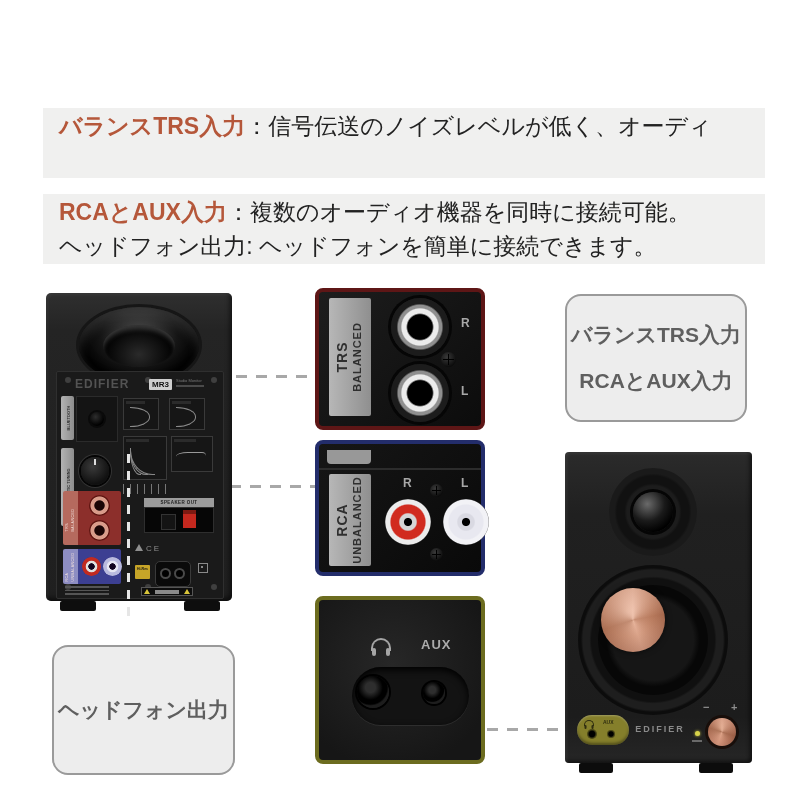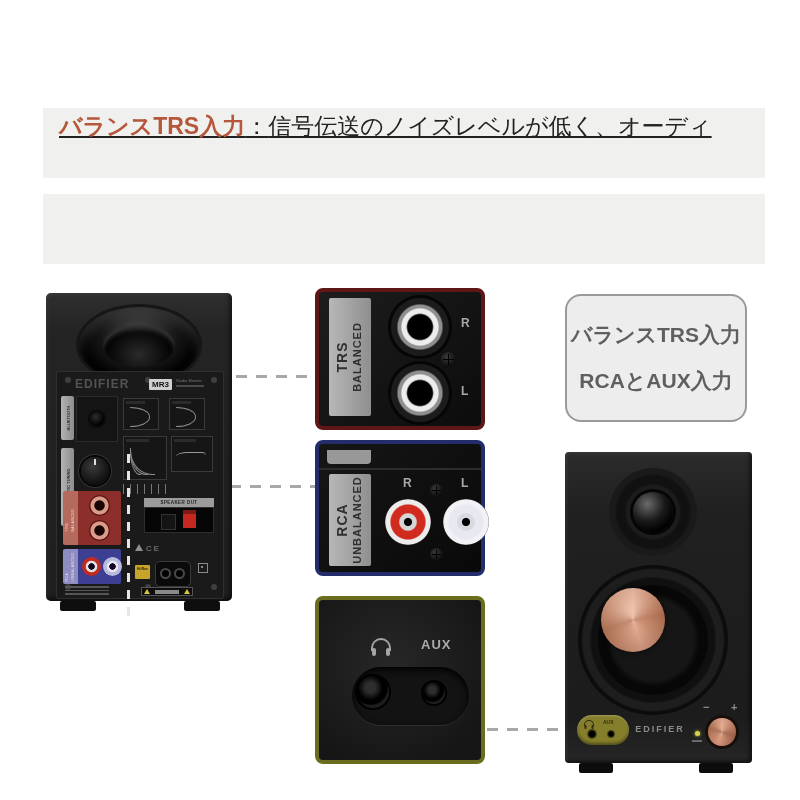--- a/index.html
+++ b/index.html
@@ -5,21 +5,21 @@
   html,body{margin:0;padding:0;background:#fff;}
   body{font-family:"Liberation Sans",sans-serif;}
   #stage{position:relative;width:800px;height:800px;background:#fff;overflow:hidden;}
 
   
   .title{position:absolute;left:0;top:36px;width:800px;text-align:center;
          font-size:40px;font-weight:800;color:#111;letter-spacing:1px;}
   .para{position:absolute;left:43px;width:722px;height:70px;background:#f0f0ef;
         padding:1px 16px;box-sizing:border-box;font-size:23px;line-height:34px;
         color:#222;font-weight:500;}
-  .para.p1{top:108px;text-decoration:underline;}
+  .para.p1{top:108px;}
   .para.p2{top:194px;}
   .hl{font-weight:800;color:#b5573a;}
 
   
   .callout{position:absolute;border:2px solid #9a9a9a;border-radius:16px;background:#ededed;
            display:flex;flex-direction:column;justify-content:center;align-items:center;
            font-weight:800;color:#5f5f5f;font-size:21px;box-sizing:border-box;}
   .callout.right-box{left:565px;top:294px;width:182px;height:128px;gap:18px;}
   .callout.hp-box{left:52px;top:645px;width:183px;height:130px;}
 
@@ -206,20 +206,22 @@
 <body>
 
 <div id="stage">
 
 
   <div class="para p1">
     <div><span class="hl">バランスTRS入力</span><span>：</span><span>信号伝送のノイズレベルが低く、オーディ</span></div>
   </div>
 
   <div class="para p2">
+    <div><span class="hl">RCAとAUX入力</span><span>：</span><span>複数のオーディオ機器を同時に接続可能。</span></div>
+    <div>ヘッドフォン出力: ヘッドフォンを簡単に接続できます。</div>
   </div>
 
   <div class="dash-h dash1"></div>
   <div class="dash-h dash2"></div>
   <div class="dash-h dash3"></div>
 
   <div class="back-speaker">
     <div class="bs-cab">
       <div class="bs-port">
         <div class="bs-port-in"></div>
@@ -343,20 +345,23 @@
     <div class="aux-pill"></div>
     <div class="jack35 big"></div>
     <div class="jack35 sml"></div>
   </div>
 
   <div class="callout right-box">
     <div>バランスTRS入力</div>
     <div>RCAとAUX入力</div>
   </div>
 
+  <div class="callout hp-box">
+    <div>ヘッドフォン出力</div>
+  </div>
 
   <div class="front-speaker">
     <div class="fs-cab">
       <div class="fs-tweeter">
         <div class="fs-dome"></div>
       </div>
       <div class="fs-woofer">
         <div class="fs-cone"></div>
         <div class="fs-cap"></div>
       </div>

